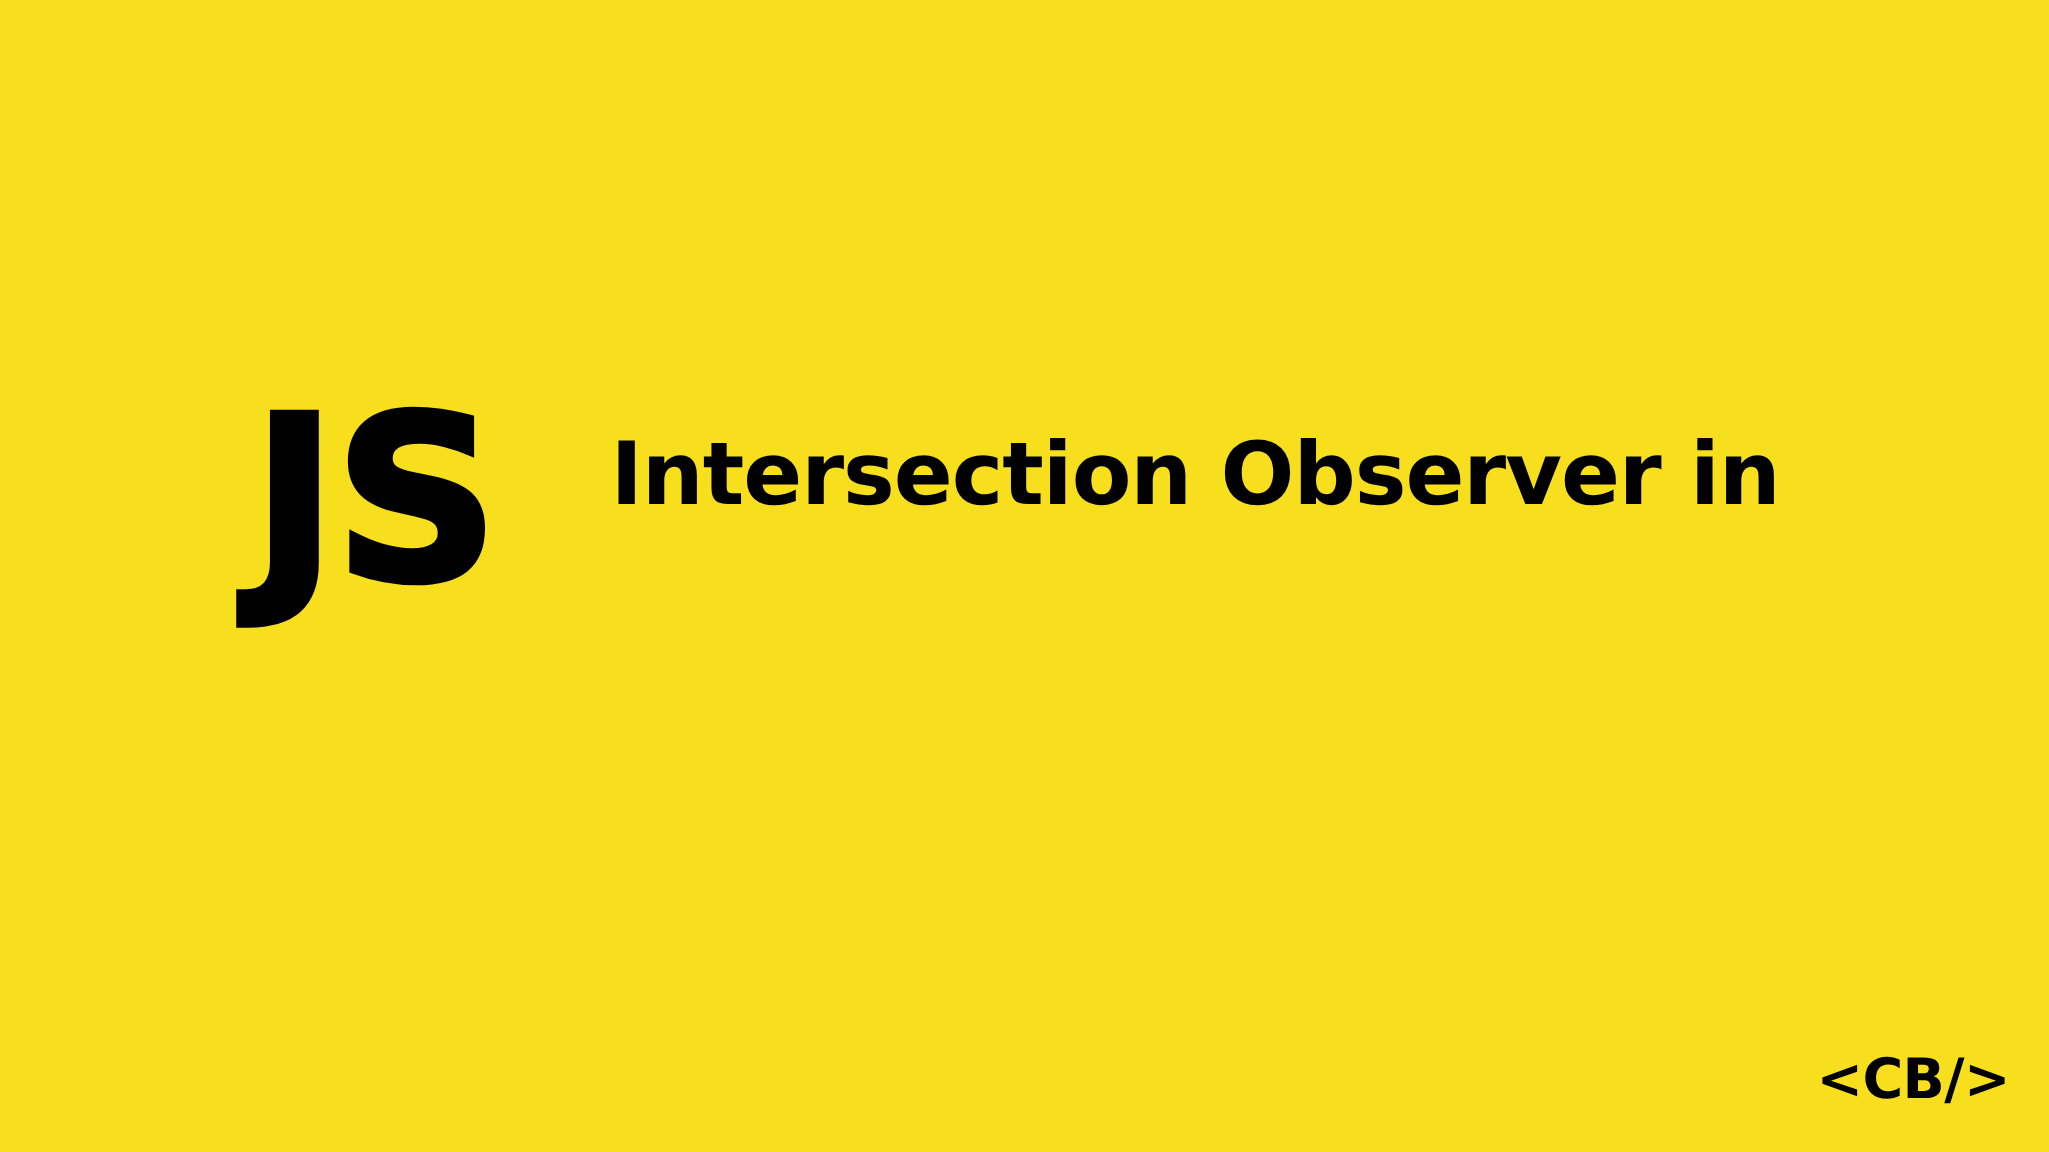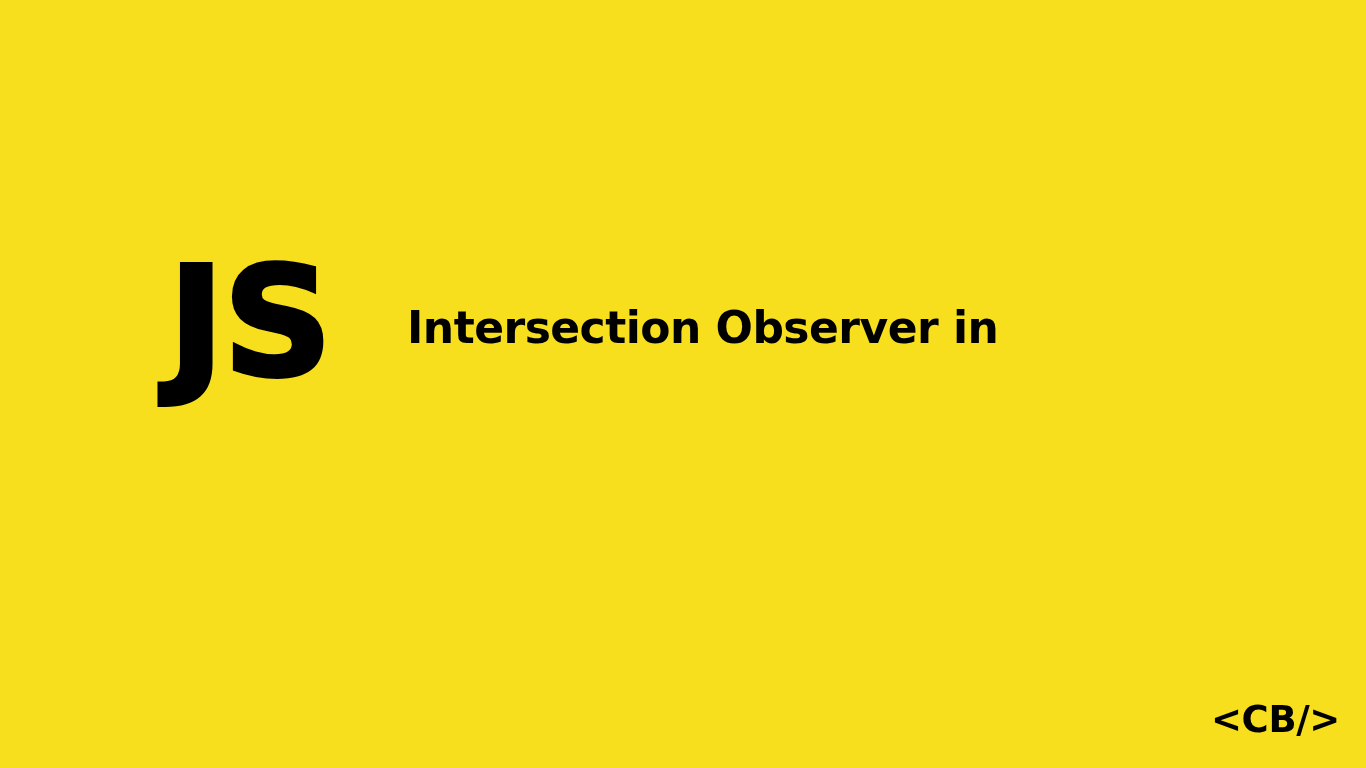--- a/index.html
+++ b/index.html
@@ -19,23 +19,23 @@
   .slide {
     position: absolute;
     inset: 0;
     background: #f7df1e;
   }
 
   
   .hero {
     position: absolute;
     left: 168px;
-    top: 251px;
+    top: 262px;
     display: flex;
-    align-items: center;
+    align-items: flex-start;
   }
 
   .js-logo {
     font-family: "DejaVu Sans", sans-serif;
     font-weight: 700;
     font-size: 152px;
     line-height: 0.92;
     letter-spacing: -0.01em;
     color: #000000;
     -webkit-text-stroke: 4px #000000;
@@ -44,21 +44,21 @@
   }
 
   .title-block {
     margin-left: 76px;
     margin-top: 12px;
   }
 
   .title-line {
     font-family: "DejaVu Sans", sans-serif;
     font-weight: 700;
-    font-size: 44px;
+    font-size: 58px;
     line-height: 84px;
     letter-spacing: -0.012em;
     color: #000000;
     white-space: nowrap;
   }
 
   
   .brand {
     position: absolute;
     right: 26px;

